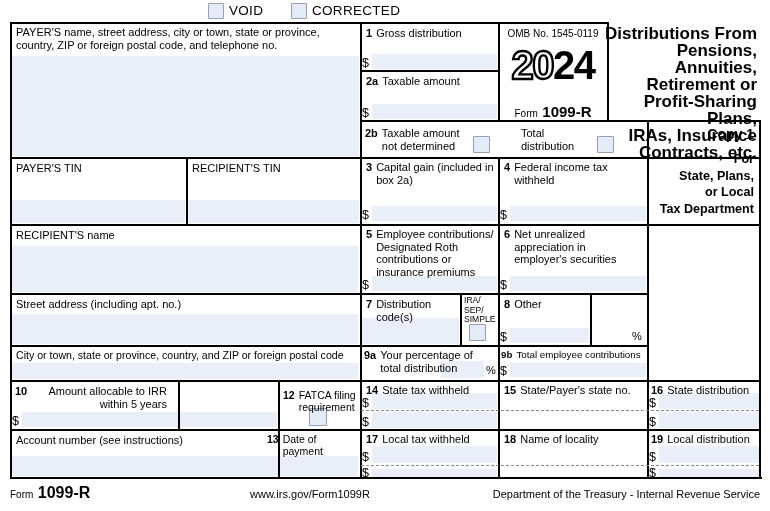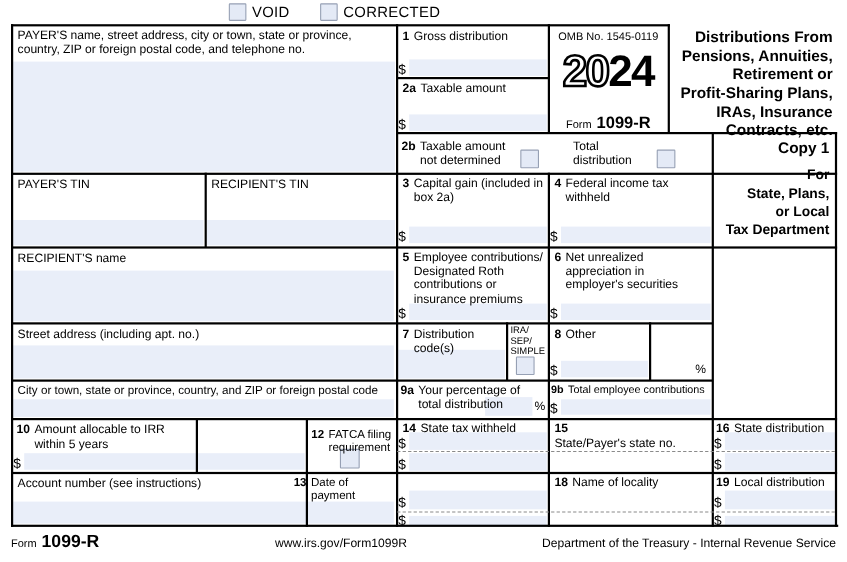--- a/index.html
+++ b/index.html
@@ -17,21 +17,21 @@
   .dfill{flex:1;background:#e9eef9;}
   .topchk{position:absolute;font-size:13.5px;letter-spacing:.3px;z-index:5;}
   .ombbox{position:absolute;left:499px;top:23px;width:108px;height:97px;text-align:center;z-index:5;}
   .omb{font-size:10px;margin-top:5px;}
   .yr{font-size:40px;line-height:40px;font-weight:bold;letter-spacing:-1.5px;margin-top:6px;}
   .yr .o{color:#fff;-webkit-text-stroke:2.4px #000;}
   .formid{margin-top:18px;}
   .fw{font-size:10px;}
   .fn{font-size:15px;font-weight:bold;}
   .titleblk{position:absolute;left:600px;top:25px;width:157px;text-align:right;
-    font-weight:bold;font-size:14px;line-height:17px;z-index:5;}
+    font-weight:bold;font-size:17px;line-height:17px;z-index:5;}
   .copyblk{position:absolute;left:650px;top:126px;width:104px;text-align:right;
     font-weight:bold;z-index:5;}
   .copy1{font-size:14px;margin-bottom:9px;}
   .copyln{font-size:12.6px;line-height:16.5px;}
   .iralab{position:absolute;font-size:8.6px;line-height:9.5px;z-index:5;}
   .small{font-size:10.5px;line-height:11.8px;}
   .nowrap{white-space:nowrap;}
   .pct{position:absolute;font-size:11px;z-index:5;}
   .footer-left{position:absolute;left:10px;top:484px;display:flex;align-items:baseline;z-index:5;}
   .footer-url{position:absolute;left:220px;top:488px;width:180px;text-align:center;font-size:11px;z-index:5;}
@@ -219,48 +219,52 @@
   <div class="lab flex" style="left:364px;top:349px;width:132px;">
     <b class="bn">9a</b>
       <span>Your percentage of total distribution</span>
     </div>
   <div class="pct" style="left:486px;top:364px;">%</div>
   <div class="lab flex nowrap" style="left:501px;top:349px;width:146px;font-size:9.8px;">
     <b class="bn">9b</b>
       <span>Total employee contributions</span>
     </div>
 
-  <div class="lab flex" style="left:15px;top:385px;width:152px;">
+  <div class="lab flex" style="left:15px;top:385px;width:152px;text-align:right;">
     <b class="bn">10</b>
       <span>Amount allocable to IRR within 5 years</span>
     </div>
   <div class="lab flex small" style="left:283px;top:374px;width:76px;margin-top:16px;">
     <b class="bn">12</b>
       <span>FATCA filing requirement</span>
     </div>
   <div class="cbox" style="left:309px;top:408px;width:16px;height:16px;"></div>
 
   <div class="lab flex" style="left:366px;top:384px;width:130px;">
     <b class="bn">14</b>
       <span>State tax withheld</span>
     </div>
-  <div class="lab flex" style="left:504px;top:384px;width:142px;flex-direction:column;">
+  <div class="lab flex" style="left:504px;top:384px;width:142px;">
     <b class="bn">15</b>
       <span>State/Payer's state no.</span>
     </div>
   <div class="lab flex" style="left:651px;top:384px;width:108px;">
     <b class="bn">16</b>
       <span>State distribution</span>
     </div>
 
   <div class="lab flex small" style="left:267px;top:434px;width:70px;justify-content:flex-end;">
     <b class="bn">13</b>
       <span>Date of payment</span>
     </div>
 
+  <div class="lab flex" style="left:366px;top:433px;width:130px;">
+    <b class="bn">17</b>
+      <span>Local tax withheld</span>
+    </div>
   <div class="lab flex" style="left:504px;top:433px;width:140px;">
     <b class="bn">18</b>
       <span>Name of locality</span>
     </div>
   <div class="lab flex" style="left:651px;top:433px;width:108px;">
     <b class="bn">19</b>
       <span>Local distribution</span>
     </div>
 
   <div class="ombbox">

